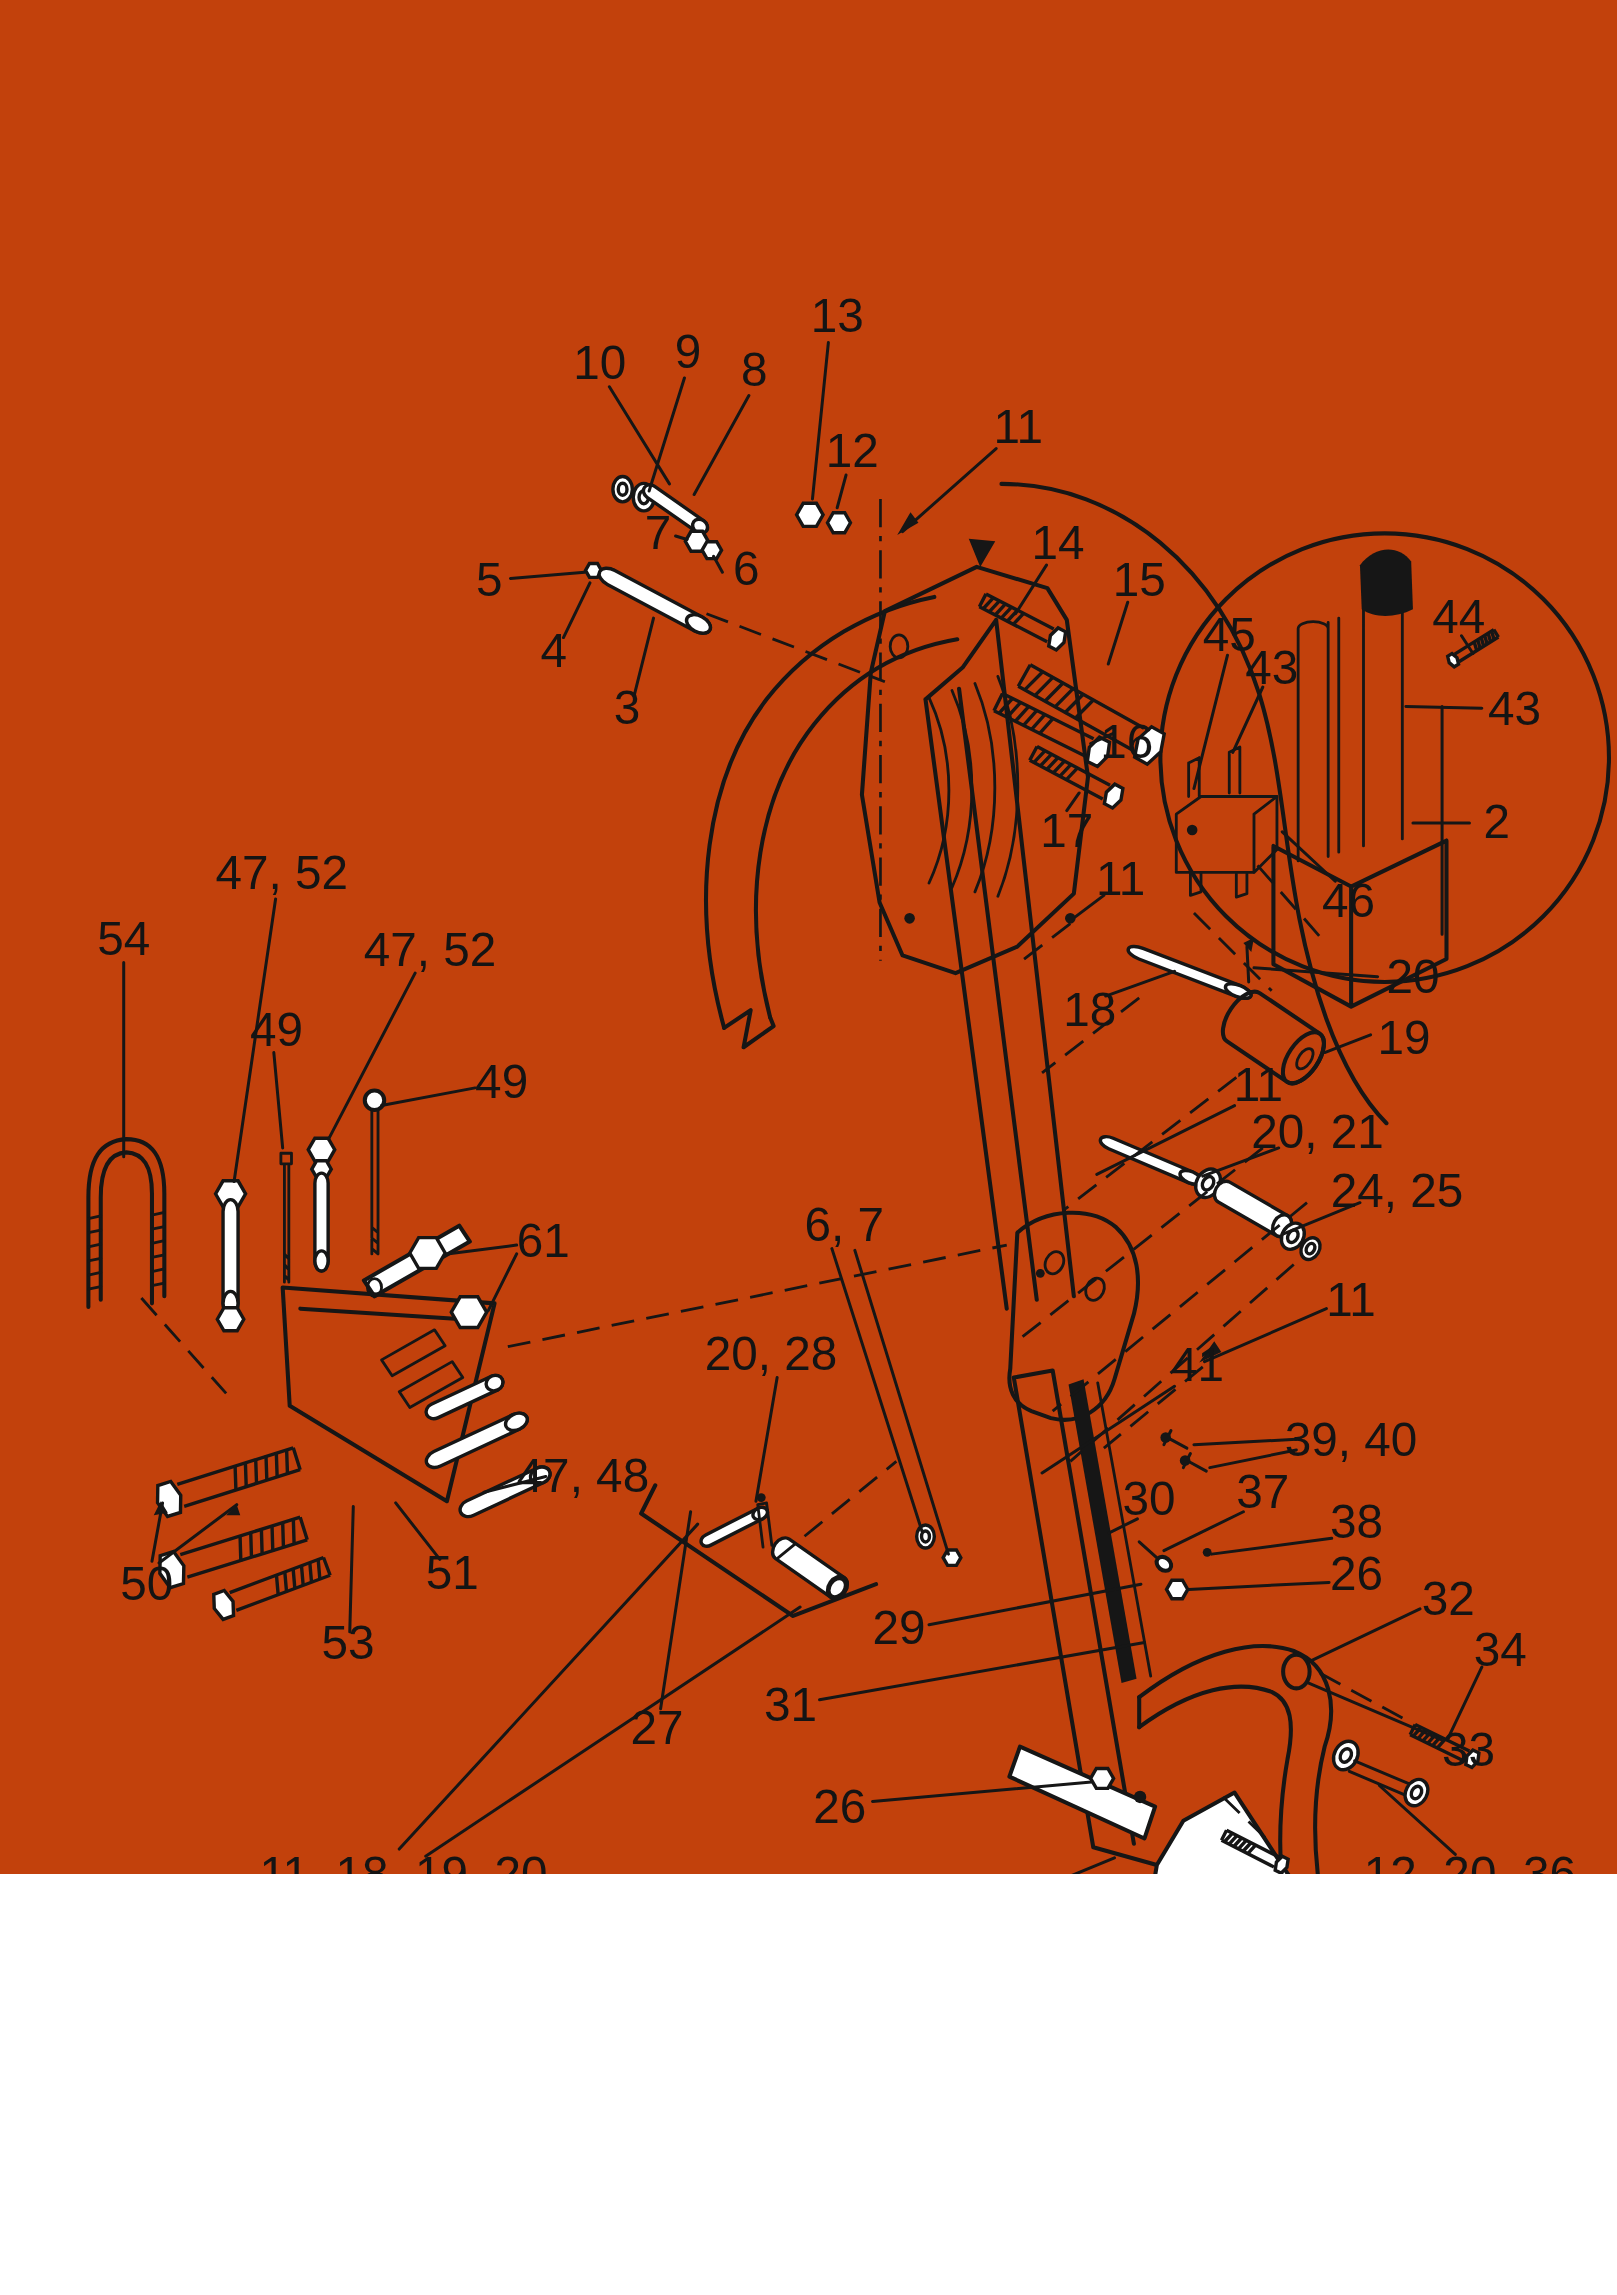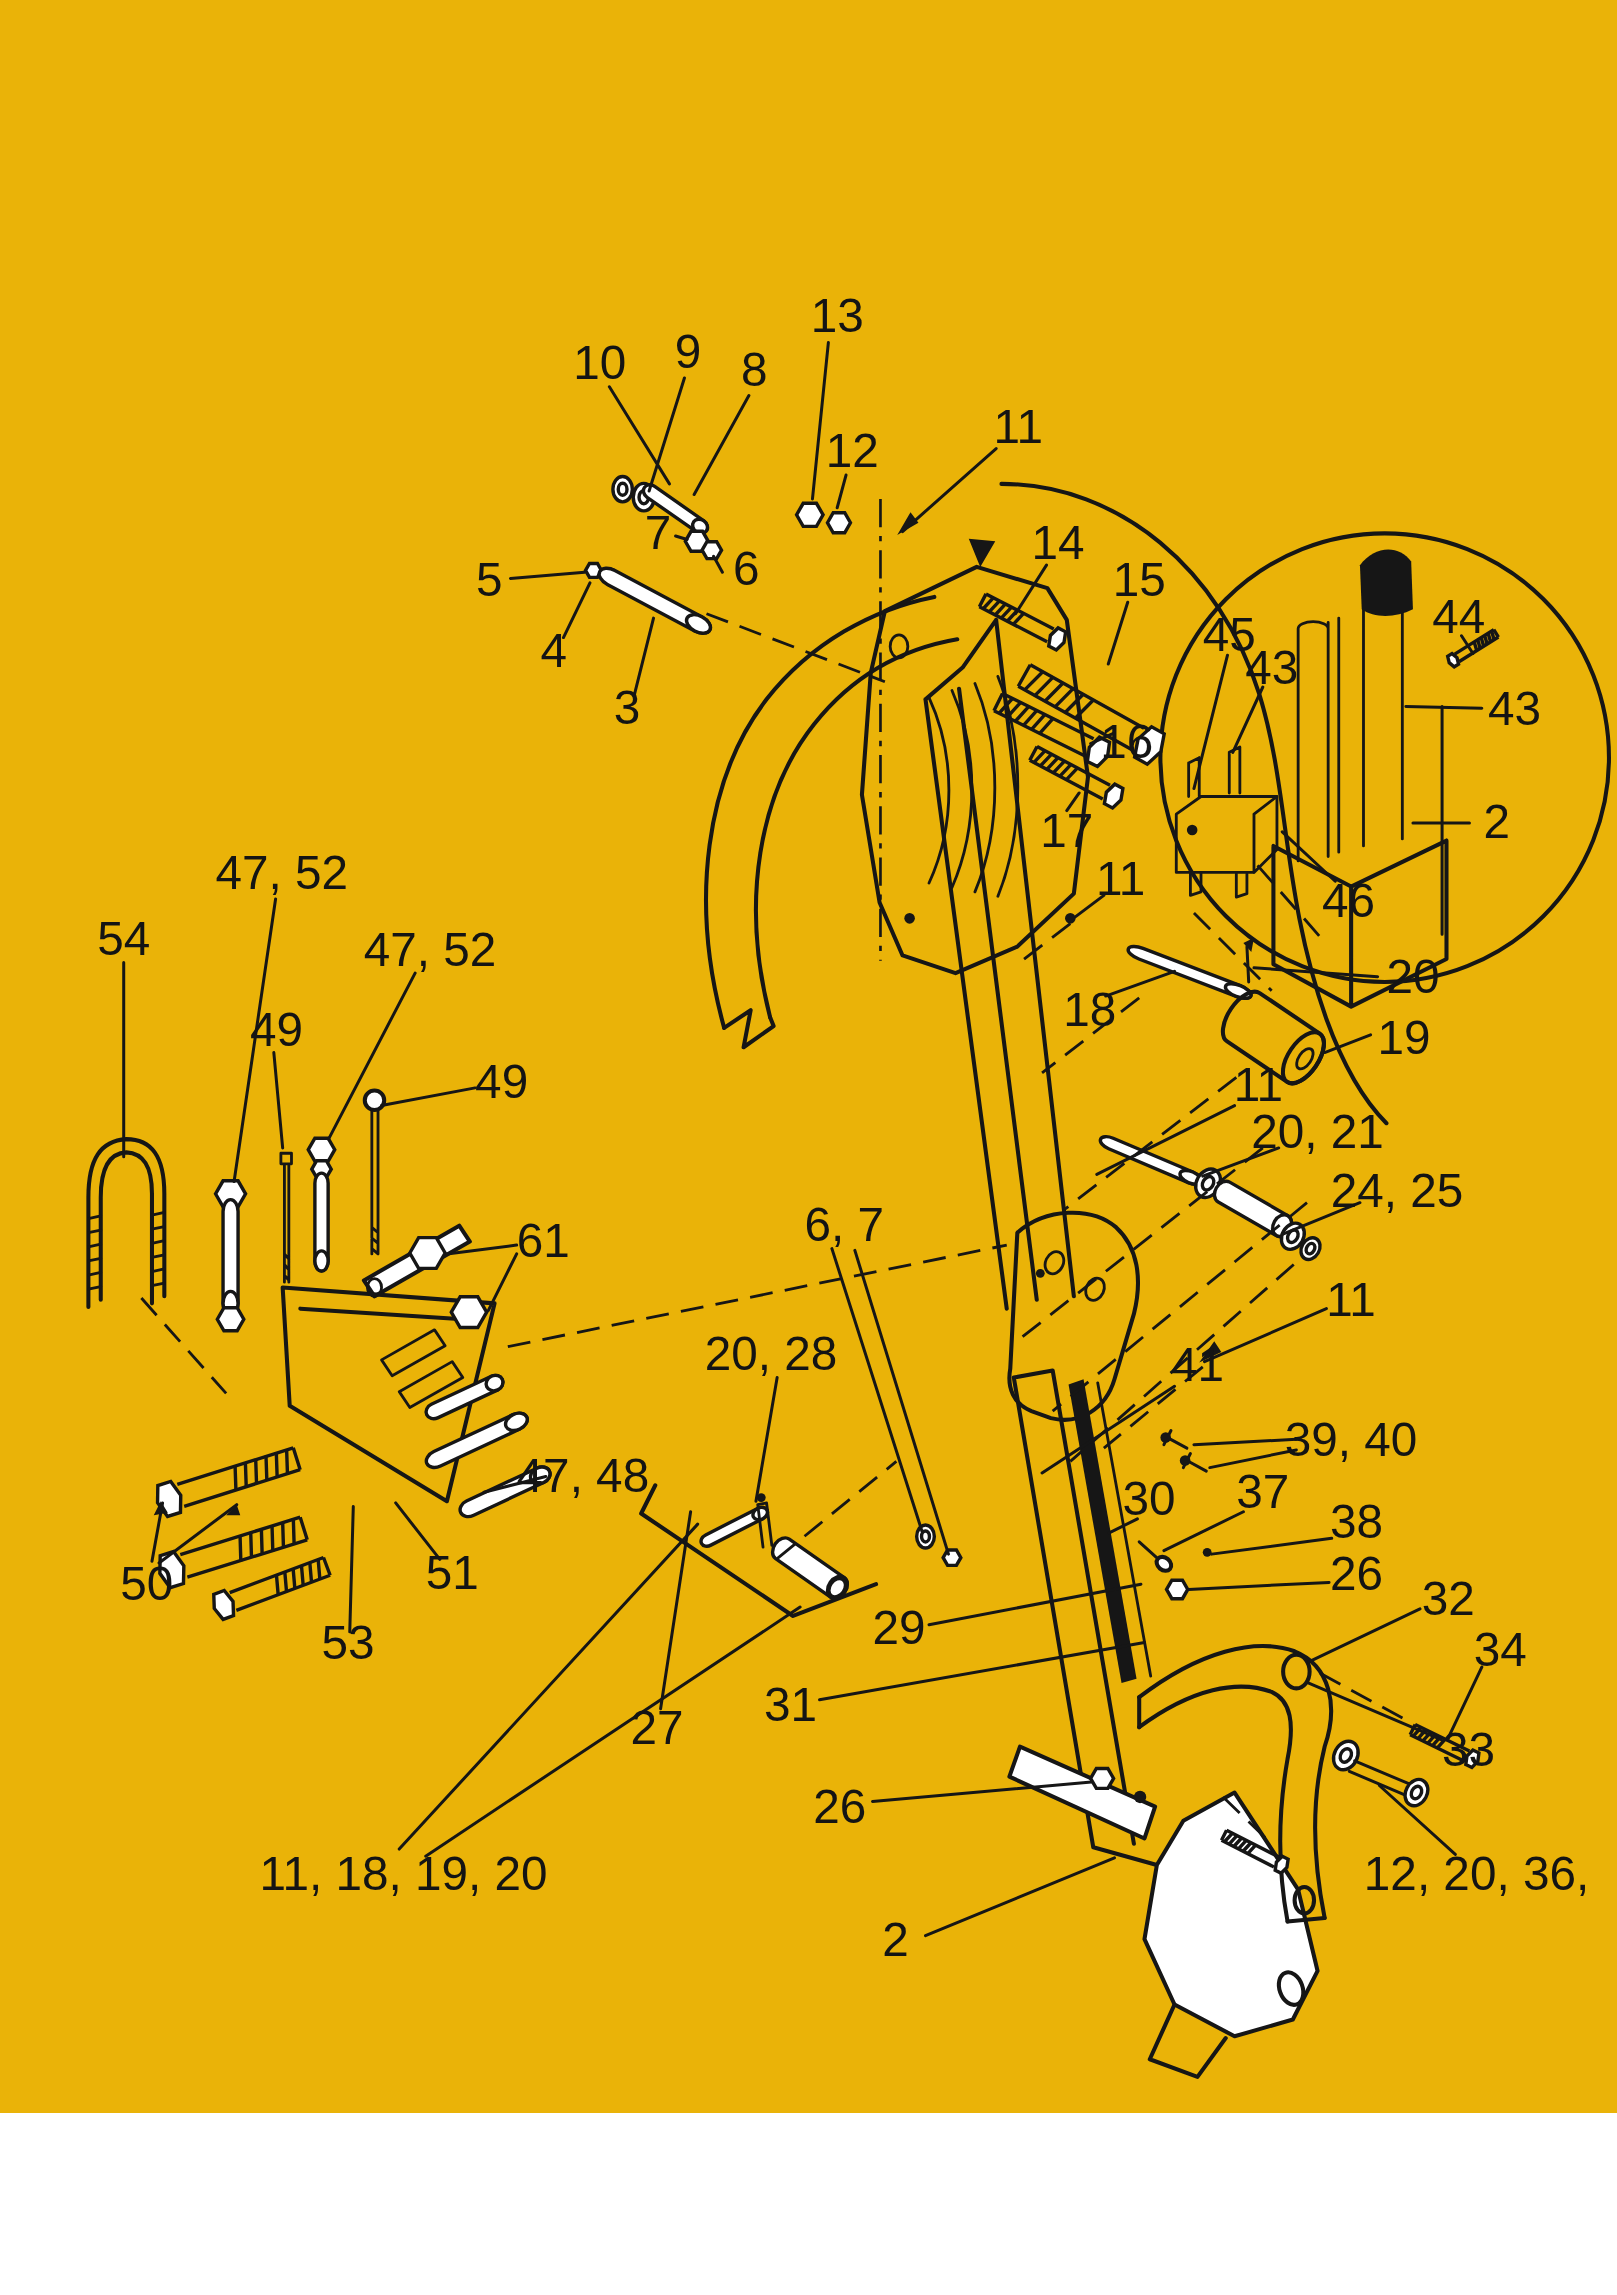--- a/index.html
+++ b/index.html
@@ -1,16 +1,16 @@
 <!DOCTYPE html>
 <html style="font-size:14px"><head>
 <meta charset="utf-8">
 <style>
   html,body { margin:0; padding:0; background:#fff; }
-  #page { position:relative; width:1617px; height:2113px; background:#eab308; }
+  #page { position:relative; width:1617px; height:1874px; background:#c2410c; }
   svg { display:block; }
   .ln  { stroke:#161616; stroke-width:4.6; fill:none; stroke-linecap:round; stroke-linejoin:round; }
   .th  { stroke-width:3.2; }
   .ld  { stroke:#161616; stroke-width:3.4; fill:none; stroke-linecap:round; }
   .dash{ stroke:#161616; stroke-width:3.2; fill:none; stroke-dasharray:26 14; }
   .ddot{ stroke:#161616; stroke-width:3.0; fill:none; stroke-dasharray:32 10 6 10; }
   .dk  { fill:#161616; stroke:none; }
   .fw  { fill:#ffffff; stroke:#161616; stroke-width:4.6; stroke-linejoin:round; }
   .lbl { font-family:"Liberation Sans", sans-serif; font-size:54px; fill:#141414; text-anchor:middle; }
   #defs * { vector-effect:non-scaling-stroke; stroke:#161616; stroke-width:3.4; }

